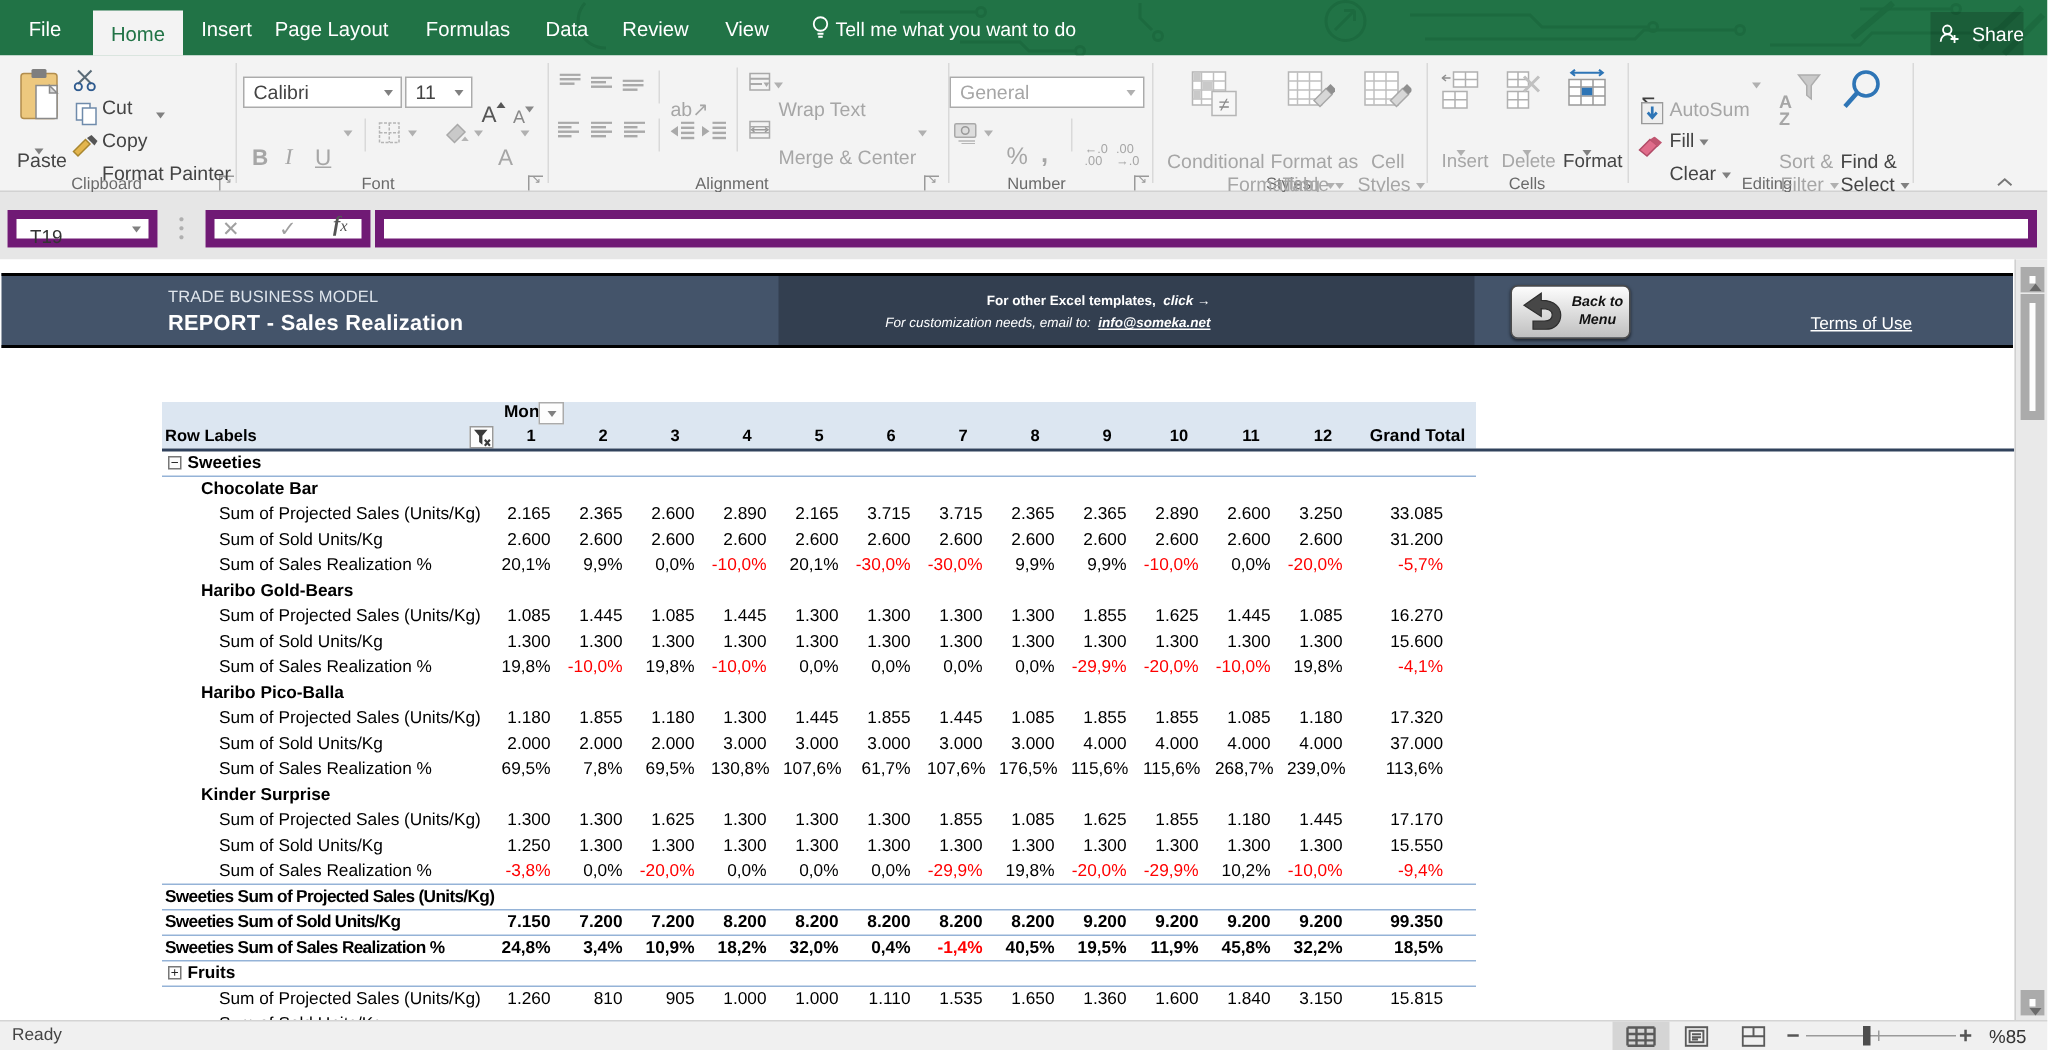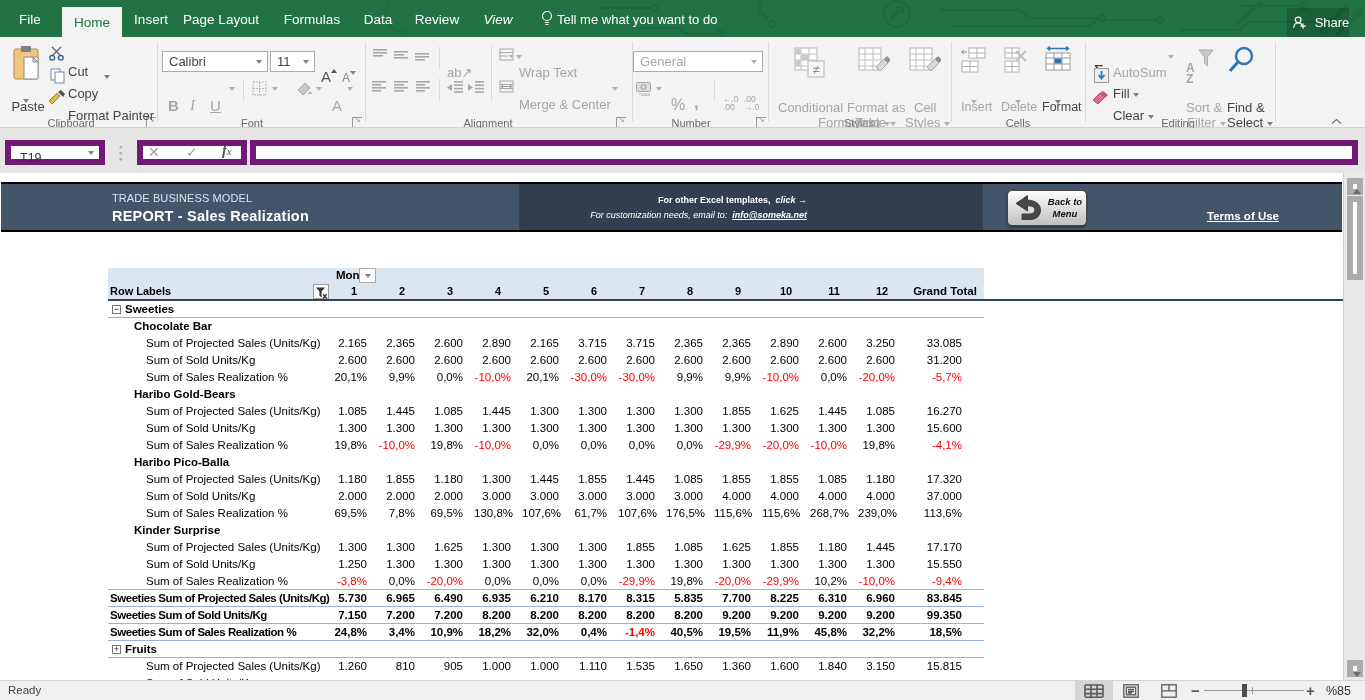--- a/index.html
+++ b/index.html
@@ -82,21 +82,21 @@
   <path d="M1336 36 L1362 10" stroke-width="4"></path>
  </g>
 </svg>
 <div class="tab" style="left:30px;">File</div>
 <div id="hometab">Home</div>
 <div class="tab" style="left:151px;">Insert</div>
 <div class="tab" style="left:221px;">Page Layout</div>
 <div class="tab" style="left:312px;">Formulas</div>
 <div class="tab" style="left:378px;">Data</div>
 <div class="tab" style="left:437px;">Review</div>
-<div class="tab" style="left:498px;font-style:italic;">View</div>
+<div class="tab" style="left:498px;">View</div>
 <svg class="abs" style="left:540px;top:10px" width="14" height="17" viewBox="0 0 14 17">
   <g stroke="#fff" stroke-width="1.2" fill="none">
   <circle cx="7" cy="6" r="4.5"></circle>
         <path d="M5 12.5 h4 M5.5 14.5 h3"></path>
       </g>
 </svg>
 <div class="tab" style="left:557px;transform:none;font-size:13px;">Tell me what you want to do</div>
 <div id="share">
  <svg style="vertical-align:-3px;margin-left:5px" width="15" height="15" viewBox="0 0 17 16" fill="none" stroke="#fff" stroke-width="1.4">
   <circle cx="7" cy="5" r="3.2"></circle>
@@ -399,21 +399,21 @@
 <div class="abs" style="left:111px;top:8px;color:#dfe5ec;font-size:11px;letter-spacing:0.1px">TRADE BUSINESS MODEL</div>
 <div class="abs" style="left:111px;top:24px;color:#fff;font-size:14.5px;font-weight:bold;letter-spacing:0.2px">REPORT - Sales Realization</div>
 <div class="abs" style="left:518px;top:11px;width:288px;text-align:right;color:#fff;font-size:9px;font-weight:bold">For other Excel templates,&nbsp; <i>click</i> →</div>
 <div class="abs" style="left:518px;top:26px;width:288px;text-align:right;color:#fff;font-size:9px;font-style:italic">For customization needs, email to: &nbsp;<u><b>info@someka.net</b></u></div>
 <div class="abs" style="left:1006px;top:6px;width:80px;height:36px;border-radius:5px;border:1px solid #4a4a4a;background:linear-gradient(#fdfdfd,#d8d8d8 60%,#bfbfbf);box-shadow:0 1px 2px rgba(0,0,0,0.5)">
   <svg style="position:absolute;left:6px;top:3px" width="32" height="30" viewBox="0 0 32 30">
     <path d="M2 9.5 L13.5 1.5 V6.2 C23 6.2 26.5 11.5 26.5 16 C26.5 21.5 22.5 25.5 16.5 25.5 L8 25.5 L8 20 L15.5 20 C19.5 20 20.8 17.8 20.8 15.8 C20.8 13.4 19 11.8 13.5 11.8 V17 Z" fill="#474747" stroke="#2e2e2e" stroke-width="0.8"></path>
   </svg>
   <div style="position:absolute;left:36px;top:5px;width:42px;text-align:center;font-size:9.5px;font-weight:bold;font-style:italic;color:#111;line-height:12px">Back to Menu</div>
 </div>
-<div class="abs" style="left:1206px;top:26px;color:#fff;font-size:11.5px;font-weight:bold"><u>Terms of Use</u></div>
+<div class="abs" style="left:1206px;top:26px;color:#fff;font-size:11.5px;font-weight:normal"><u>Terms of Use</u></div>
 </div>
 
 <div class="abs" style="left:108px;top:95px;width:876px;height:31px;background:#dce6f1"></div>
 <div class="abs" style="left:336px;top:96px;font-size:11.5px;font-weight:bold">Mon</div>
 <div class="abs" style="left:359px;top:95px;width:17px;height:15px;background:#fdfdfd;border:1px solid #ababab">
       <span class="car" style="position:absolute;left:4.5px;top:5px"></span>
     </div>
 <div class="abs" style="left:110px;top:112px;font-size:11px;font-weight:bold">Row Labels</div>
 <div class="abs" style="left:313px;top:111px;width:16px;height:15px;background:#fdfdfd;border:1px solid #9a9a9a">
  <svg width="14" height="13" viewBox="0 0 14 13">
@@ -668,35 +668,20 @@
         <div class="n">19,8%</div>
         <div class="n red">-20,0%</div>
         <div class="n red">-29,9%</div>
         <div class="n">10,2%</div>
         <div class="n red">-10,0%</div>
         <div class="gt red">-9,4%</div>
       </div>
     </div>
 <div class="trow" style="top:590px">
       <div class="lbl b tl" style="left:2px">Sweeties Sum of Projected Sales (Units/Kg)</div>
-      <div class="nums">
-        <div class="n b">5.730</div>
-        <div class="n b">6.965</div>
-        <div class="n b">6.490</div>
-        <div class="n b">6.935</div>
-        <div class="n b">6.210</div>
-        <div class="n b">8.170</div>
-        <div class="n b">8.315</div>
-        <div class="n b">5.835</div>
-        <div class="n b">7.700</div>
-        <div class="n b">8.225</div>
-        <div class="n b">6.310</div>
-        <div class="n b">6.960</div>
-        <div class="gt b">83.845</div>
-      </div>
     </div>
 <div class="trow" style="top:607px">
       <div class="lbl b tl" style="left:2px">Sweeties Sum of Sold Units/Kg</div>
       <div class="nums">
         <div class="n b">7.150</div>
         <div class="n b">7.200</div>
         <div class="n b">7.200</div>
         <div class="n b">8.200</div>
         <div class="n b">8.200</div>
         <div class="n b">8.200</div>

